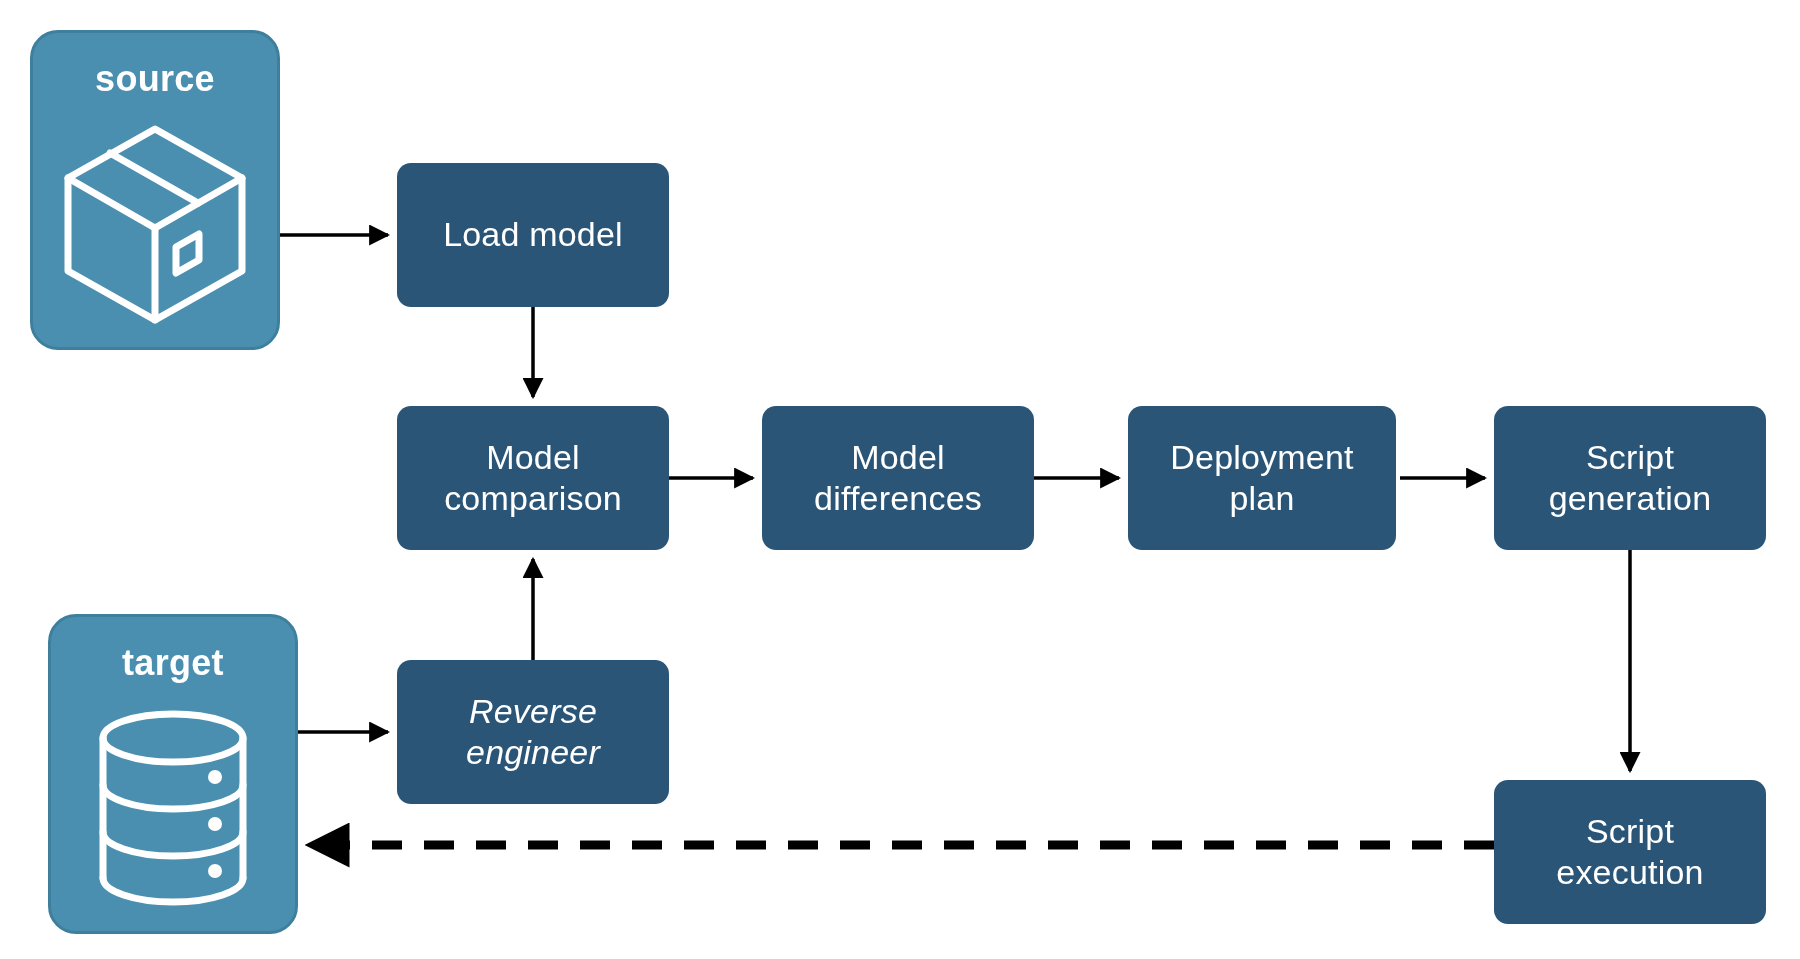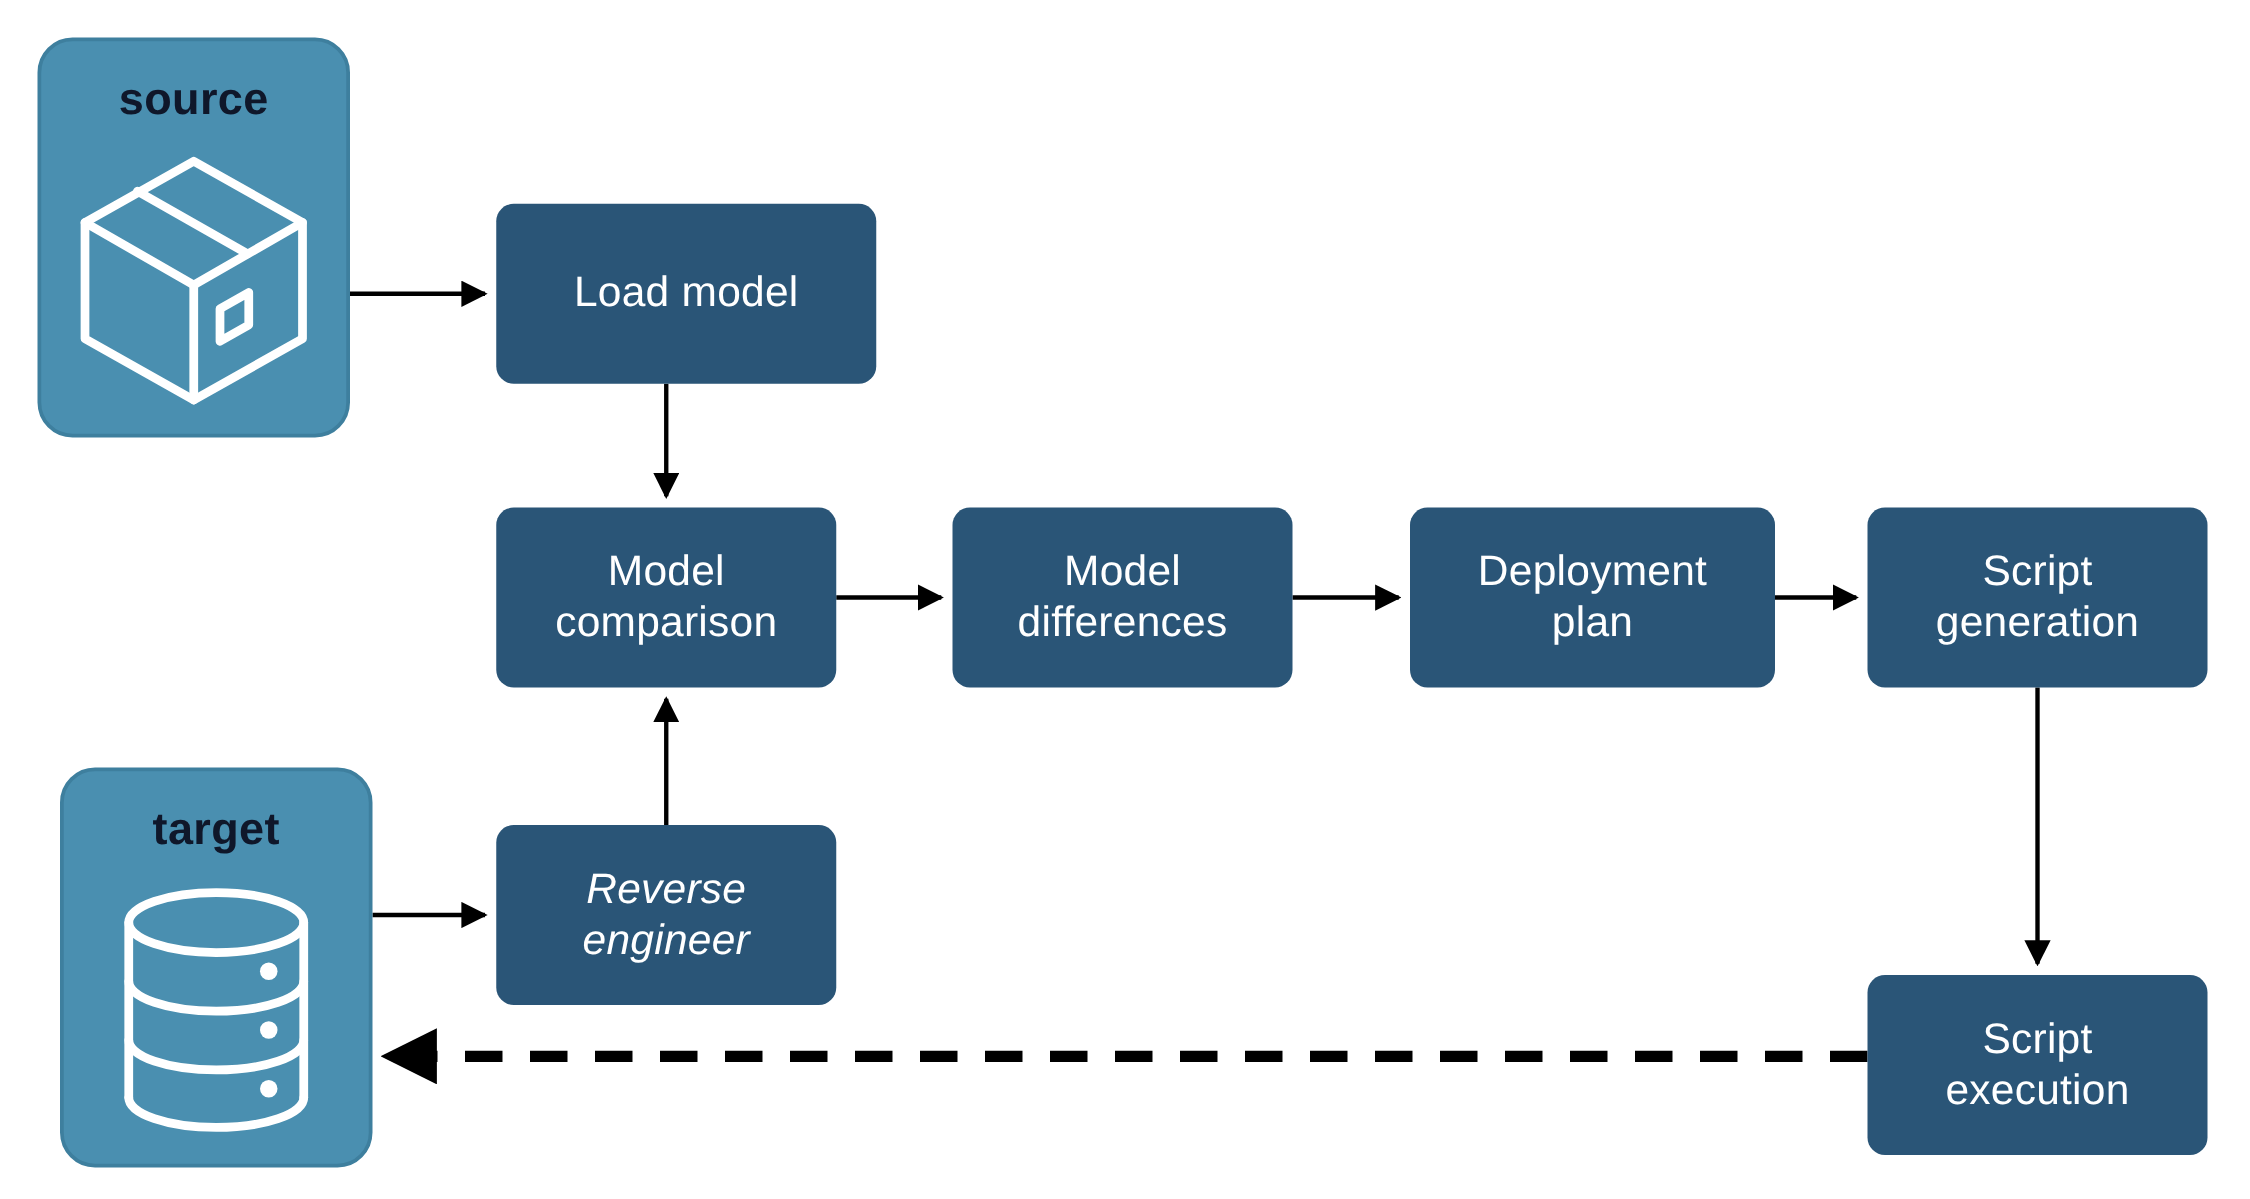--- a/index.html
+++ b/index.html
@@ -37,21 +37,21 @@
   .node.endpoint {
     background: #4a8fb0;
     border: 3px solid #3e7f9e;
     border-radius: 28px;
     flex-direction: column;
     justify-content: flex-start;
   }
   .endpoint-label {
     font-size: 36px;
     font-weight: bold;
-    color: #0f172a;
+    color: #ffffff;
     margin-top: 24px;
     letter-spacing: 0.3px;
   }
   .endpoint-icon {
     flex: 1 1 auto;
     display: flex;
     align-items: center;
     justify-content: center;
     width: 100%;
   }
@@ -127,29 +127,29 @@
         </g>
         <g fill="#ffffff">
           <circle cx="122" cy="69" r="7"></circle>
           <circle cx="122" cy="116" r="7"></circle>
           <circle cx="122" cy="163" r="7"></circle>
         </g>
       </svg>
     </div>
   </div>
 
-  <div class="node process" style="left:397px; top:163px; width:304px; height:144px;">Load model</div>
+  <div class="node process" style="left:397px; top:163px; width:272px; height:144px;">Load model</div>
 
   <div class="node process" style="left:397px; top:406px; width:272px; height:144px;">Model
 comparison</div>
 
   <div class="node process" style="left:762px; top:406px; width:272px; height:144px;">Model
 differences</div>
 
-  <div class="node process" style="left:1128px; top:406px; width:292px; height:144px;">Deployment
+  <div class="node process" style="left:1128px; top:406px; width:268px; height:144px;">Deployment
 plan</div>
 
   <div class="node process" style="left:1494px; top:406px; width:272px; height:144px;">Script
 generation</div>
 
   <div class="node process" style="left:397px; top:660px; width:272px; height:144px;font-style:italic;">Reverse
 engineer</div>
 
   <div class="node process" style="left:1494px; top:780px; width:272px; height:144px;">Script
 execution</div>

